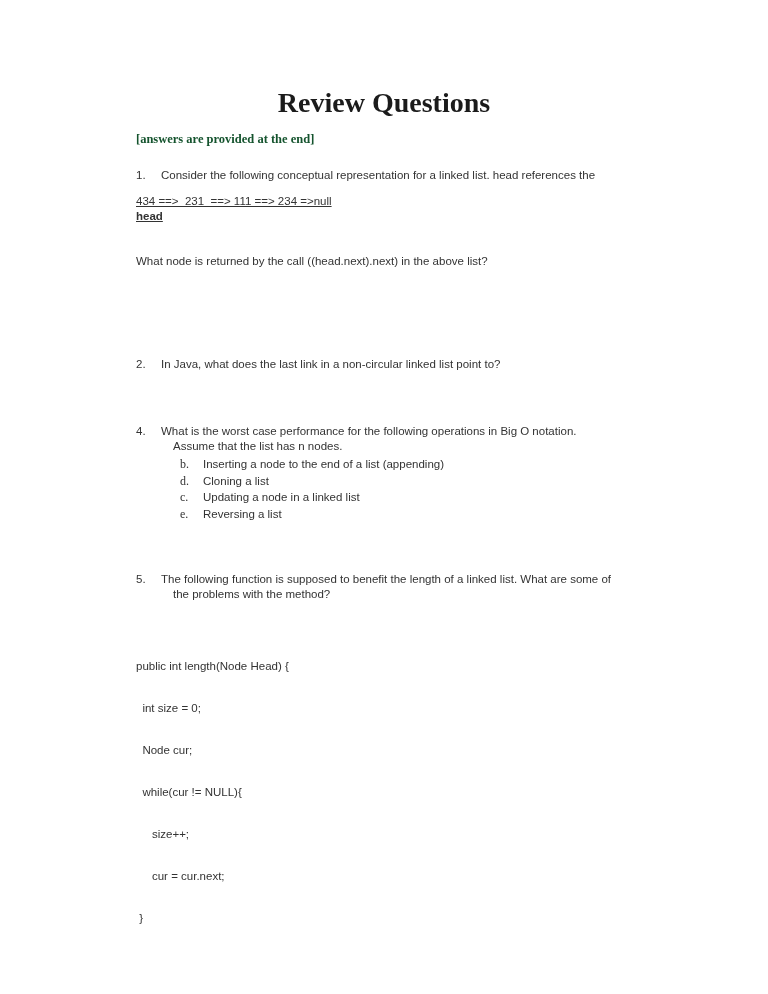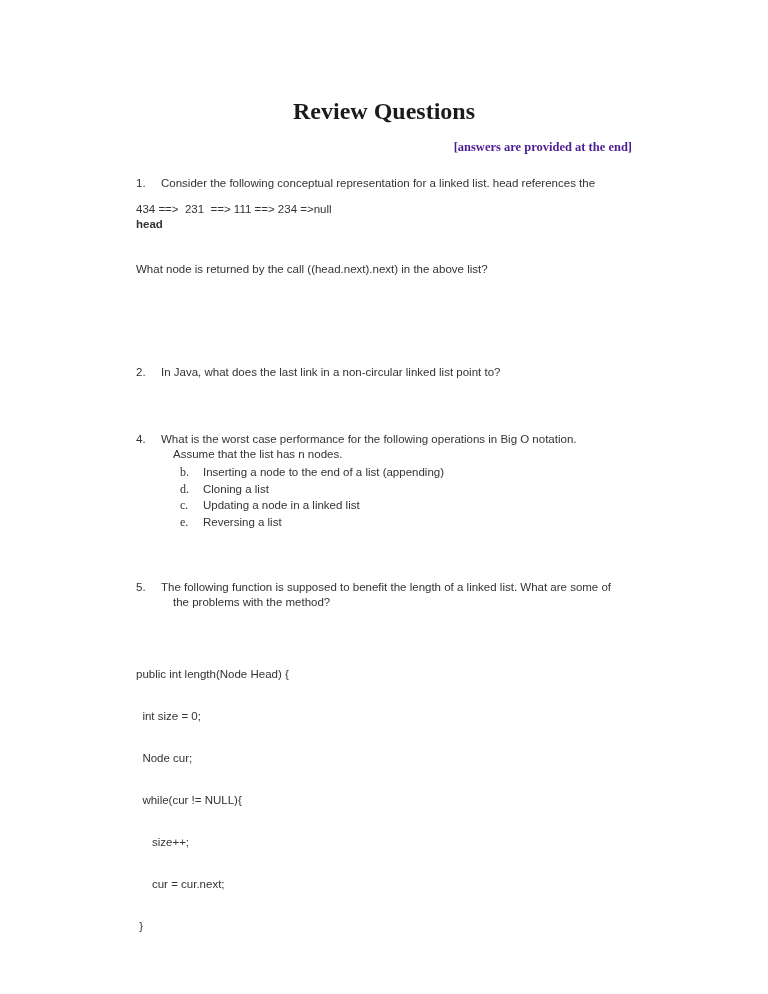--- a/index.html
+++ b/index.html
@@ -9,46 +9,46 @@
     height:994px;
     background:#ffffff;
     overflow:hidden;
     color:#333333;
     font-family:"Liberation Sans", sans-serif;
     font-size:11.5px;
     line-height:15px;
   }
   .content{padding:0 136px;}
   .title{
-    margin:8px;
+    margin:0;
     padding-top:89px;
     text-align:center;
     font-family:"Liberation Serif", serif;
-    font-size:24px;
+    font-size:28px;
     line-height:28px;
     font-weight:700;
     color:#1b1b1b;
   }
   .subtitle{
     margin-top:15px;
-    text-align:right;
+    text-align:left;
     font-family:"Liberation Serif", serif;
     font-size:12.5px;
     line-height:15px;
     font-weight:700;
-    color:#4c1d95;
+    color:#14532d;
   }
   .para{margin:0;}
   .line{min-height:15px;}
   .qnum{display:inline-block;width:25px;}
   .hang{margin-left:37px;}
   .bold{font-weight:700;}
   .pre{white-space:pre;}
   .q1{margin-top:21px;}
-  .diagram{margin-top:11px;}
+  .diagram{margin-top:11px;text-decoration:underline;}
   .prompt{margin-top:30px;}
   .q2{margin-top:88px;}
   .q3{margin-top:50px;}
   .q4{margin-top:52px;}
   .sublist{margin-top:2px;margin-left:44px;line-height:16.5px;}
   .subitem{min-height:16.5px;}
   .submarker{
     display:inline-block;
     width:23px;
     font-family:"Liberation Serif", serif;

